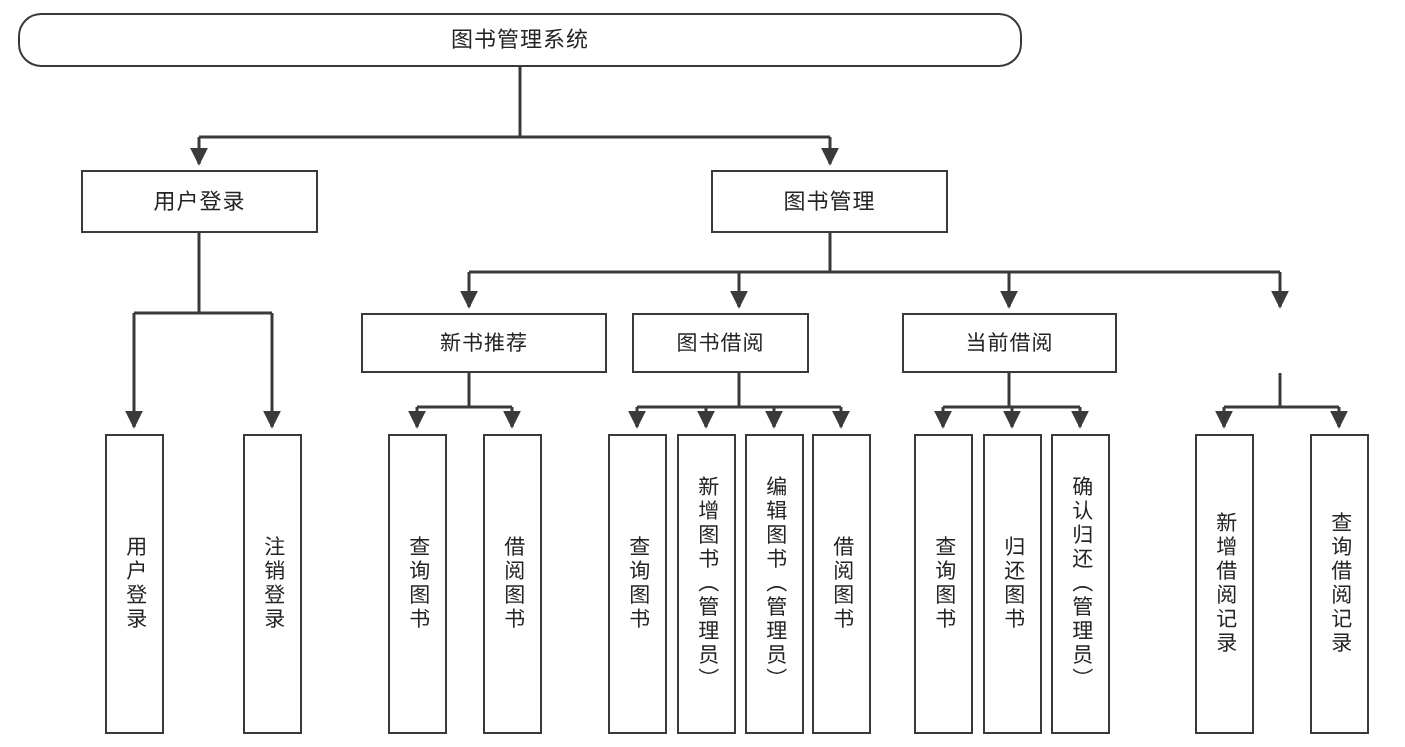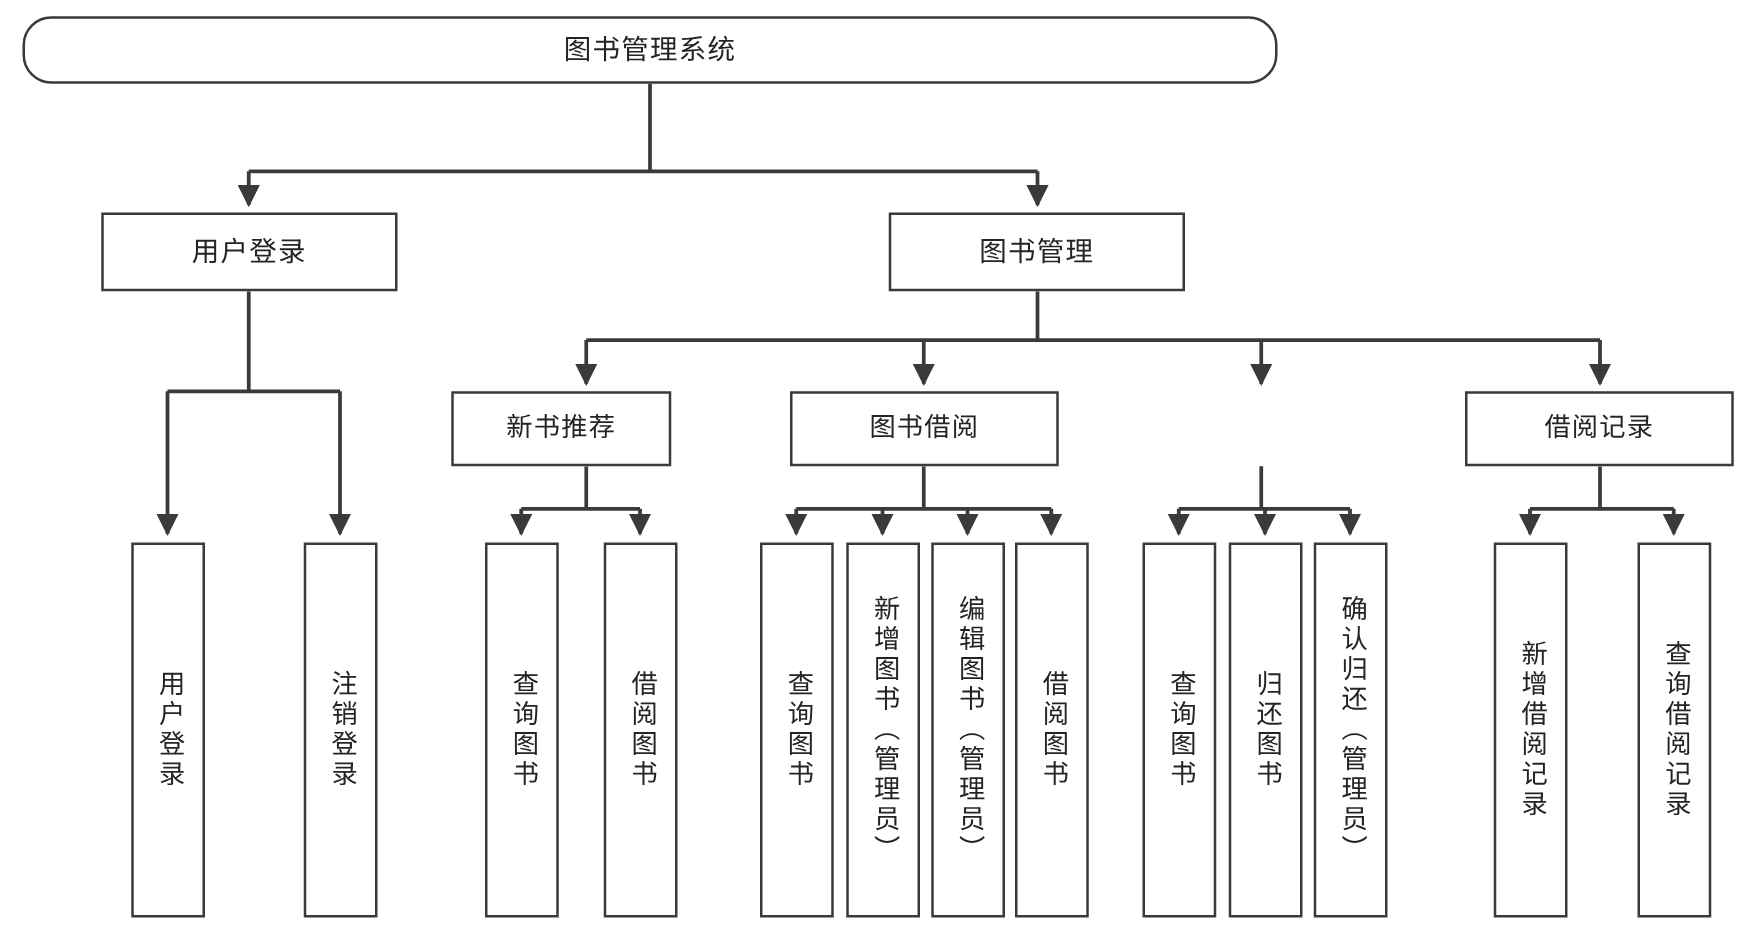--- a/index.html
+++ b/index.html
@@ -134,28 +134,28 @@
     <span class="node-label">图书管理系统</span>
   </div>
 
   <div class="node l2" style="left:81px; top:170px; width:237px; height:63px;">
     <span class="node-label">用户登录</span>
   </div>
   <div class="node l2" style="left:711px; top:170px; width:237px; height:63px;">
     <span class="node-label">图书管理</span>
   </div>
 
-  <div class="node l3" style="left:361px; top:313px; width:176px; height:60px;">
+  <div class="node l3" style="left:361px; top:313px; width:246px; height:60px;">
     <span class="node-label">新书推荐</span>
   </div>
-  <div class="node l3" style="left:632px; top:313px; width:215px; height:60px;">
+  <div class="node l3" style="left:632px; top:313px; width:177px; height:60px;">
     <span class="node-label">图书借阅</span>
   </div>
-  <div class="node l3" style="left:1172px; top:313px; width:215px; height:60px;">
-    <span class="node-label">借阅记录</span>
+  <div class="node l3" style="left:902px; top:313px; width:215px; height:60px;">
+    <span class="node-label">当前借阅</span>
   </div>
 
   <div class="node leaf" style="left:105px; top:434px; width:59px; height:300px;">
     <span class="node-label">用户登录</span>
   </div>
   <div class="node leaf" style="left:243px; top:434px; width:59px; height:300px;">
     <span class="node-label">注销登录</span>
   </div>
 
   <div class="node leaf" style="left:388px; top:434px; width:59px; height:300px;">

